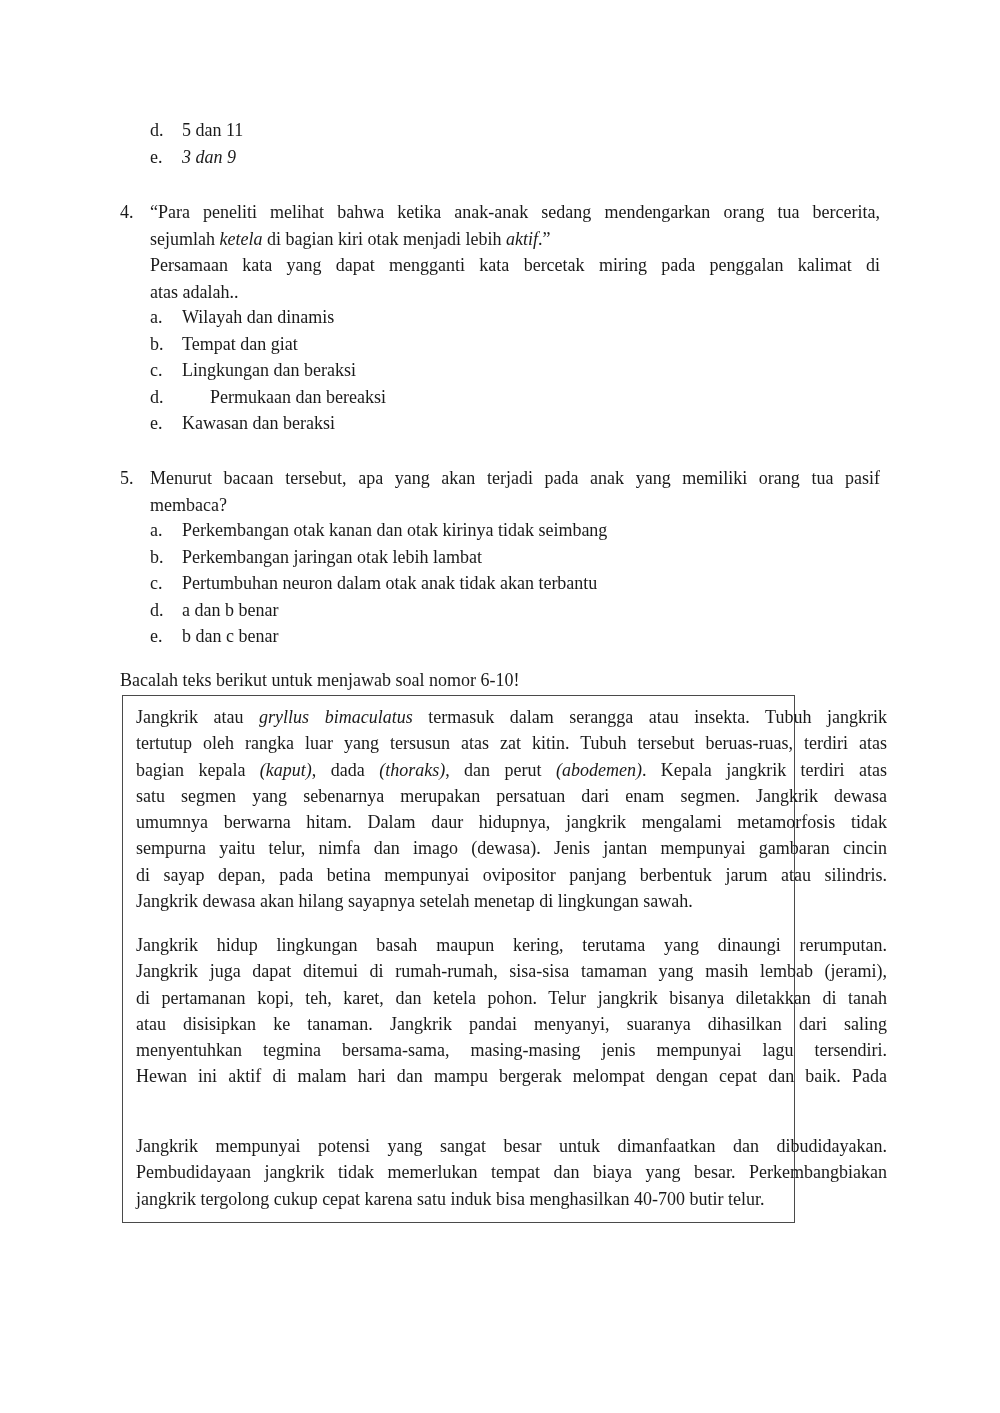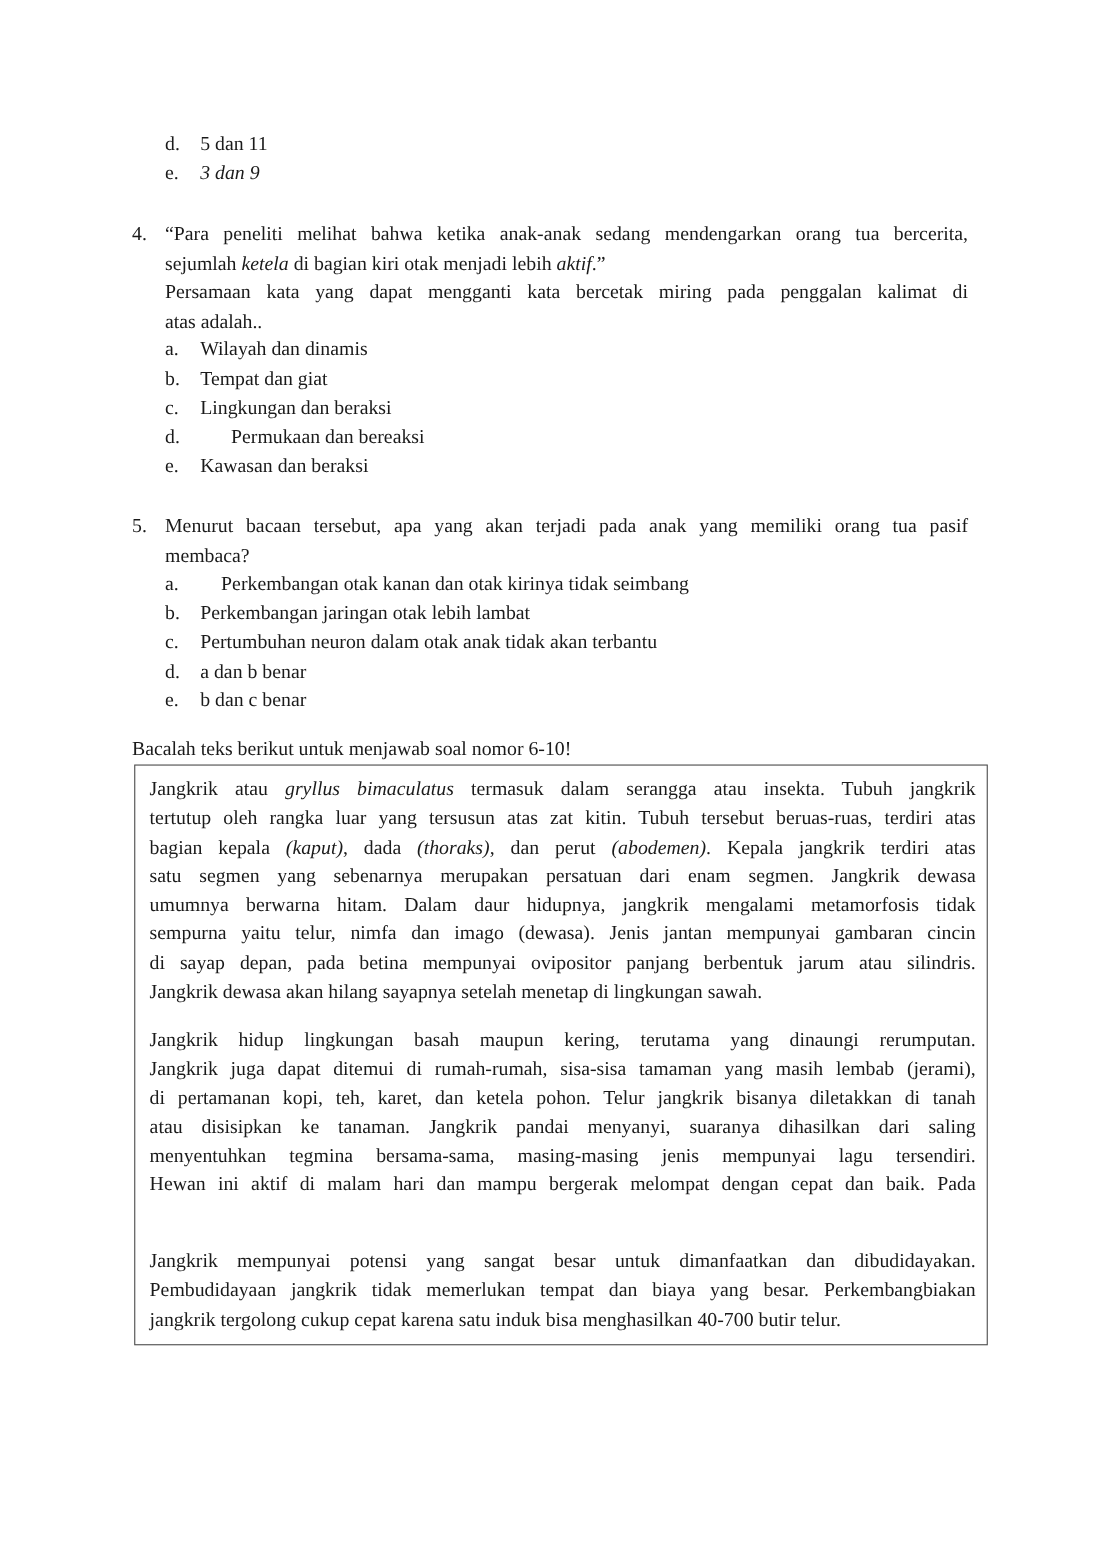--- a/index.html
+++ b/index.html
@@ -52,21 +52,21 @@
       text-align-last: justify;
       height: 26.5px;
     }
     .q-text .l.last {
       text-align-last: left;
     }
     .passage-box {
       position: absolute;
       left: 122px;
       top: 695px;
-      width: 776px;
+      width: 673px;
       height: 528px;
       border: 1.5px solid #4a4a4a;
       box-sizing: border-box;
     }
     .para {
       position: absolute;
       left: 13px;
       width: 751px;
       line-height: 26.3px;
     }
@@ -131,21 +131,21 @@
 
   <div>
     <span class="q-num line" style="top:467px;">5.</span>
     <div class="q-text" style="top:465px;">
       <span class="l">Menurut bacaan tersebut, apa yang akan terjadi pada anak yang memiliki orang tua pasif</span>
       <span class="l last">membaca?</span>
     </div>
     <div>
       <div class="line" style="top:519px; left:150px;">
         <span class="opt-letter" style="left:0;">a.</span>
-        <span class="opt-text" style="left:32px;margin-left:19px;">Perkembangan otak kanan dan otak kirinya tidak seimbang</span>
+        <span class="opt-text" style="left:32px;">Perkembangan otak kanan dan otak kirinya tidak seimbang</span>
       </div>
       <div class="line" style="top:546px; left:150px;">
         <span class="opt-letter" style="left:0;">b.</span>
         <span class="opt-text" style="left:32px;">Perkembangan jaringan otak lebih lambat</span>
       </div>
       <div class="line" style="top:572px; left:150px;">
         <span class="opt-letter" style="left:0;">c.</span>
         <span class="opt-text" style="left:32px;">Pertumbuhan neuron dalam otak anak tidak akan terbantu</span>
       </div>
       <div class="line" style="top:599px; left:150px;">

